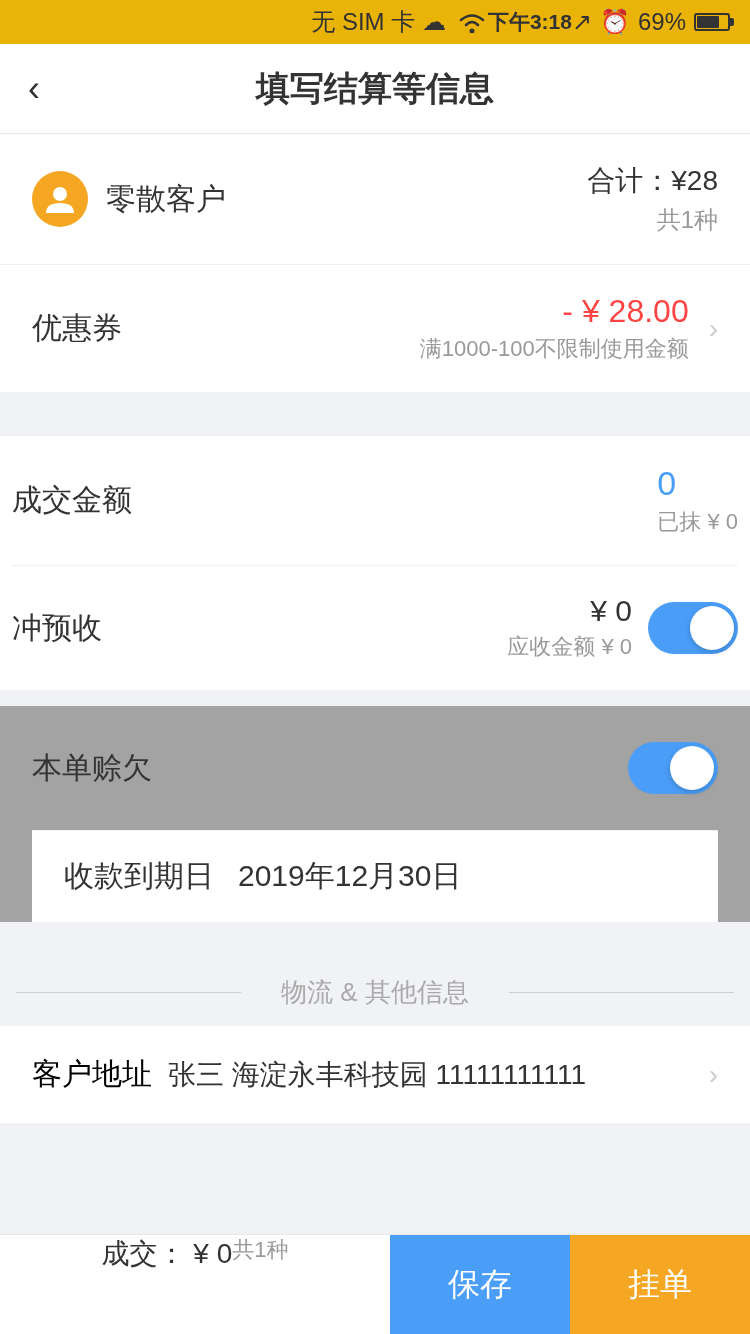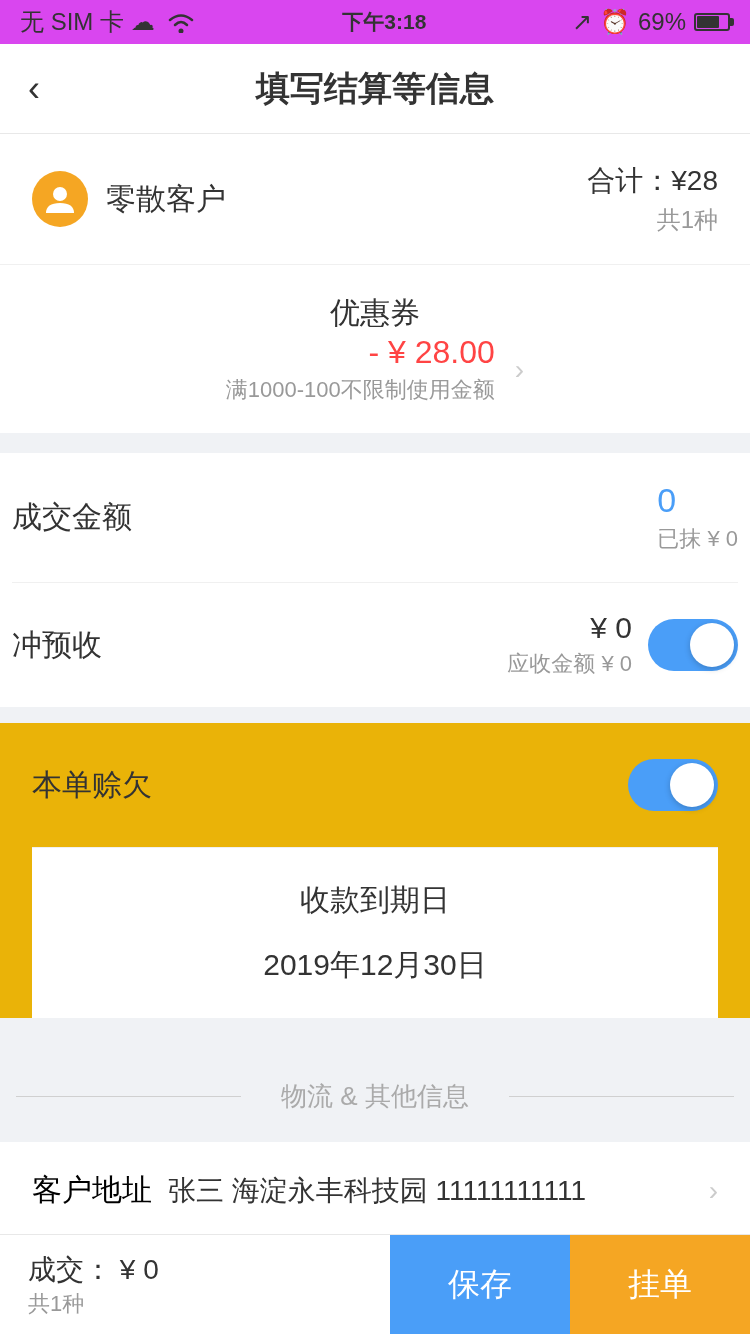--- a/index.html
+++ b/index.html
@@ -11,24 +11,24 @@
       font-family: -apple-system, "PingFang SC", "Helvetica Neue", sans-serif;
       font-size: 28px;
       color: #333;
       position: relative;
     }
 
     
     .status-bar {
       width: 750px;
       height: 44px;
-      background: #d946ef;
-      display: flex;
-      align-items: center;
-      justify-content: space-between;
+      background: #eab308;
+      display: flex;
+      align-items: center;
+      justify-content: flex-end;
       padding: 0 20px;
       font-size: 24px;
       font-weight: 500;
     }
     .status-left { display: flex; align-items: center; gap: 10px; }
     .status-center { font-size: 21px; font-weight: 600; }
     .status-right { display: flex; align-items: center; gap: 8px; font-size: 24px; }
     .battery-icon {
       display: inline-block;
       width: 36px;
@@ -78,21 +78,21 @@
     }
     .nav-title {
       font-size: 34px;
       font-weight: 600;
       color: #333;
     }
 
     
     .section {
       background: #fff;
-      margin-bottom: 4px;
+      margin-bottom: 28px;
     }
 
     
     .customer-row {
       display: flex;
       align-items: center;
       justify-content: space-between;
       padding: 28px 32px;
       background: #fff;
     }
@@ -118,21 +118,20 @@
 
     
     .coupon-row {
       display: flex;
       align-items: center;
       justify-content: space-between;
       padding: 28px 32px;
       background: #fff;
       border-top: 1px solid #f0f0f0;
       cursor: pointer;
-      flex-direction: column;
     }
     .coupon-label { font-size: 30px; color: #333; }
     .coupon-right { text-align: right; display: flex; align-items: center; gap: 20px; }
     .coupon-amount { font-size: 32px; color: #ff4444; font-weight: 500; }
     .coupon-desc { font-size: 22px; color: #999; margin-top: 4px; }
     .chevron-right { font-size: 28px; color: #ccc; }
 
     
     .divider-section {
       height: 16px;
@@ -197,54 +196,53 @@
       background: #fff;
       border-radius: 50%;
       top: 4px;
       right: 4px;
       box-shadow: 0 2px 6px rgba(0,0,0,0.2);
       transition: right 0.2s;
     }
 
     
     .debt-section {
-      background: #eab308;
+      background: #a3a3a3;
       padding: 0 32px;
-      margin-bottom: 32px;
+      margin-bottom: 24px;
     }
     .debt-row {
       display: flex;
       align-items: center;
       justify-content: space-between;
       padding: 36px 0;
     }
     .debt-label { font-size: 30px; color: #333; }
 
     
     .duedate-row {
       display: flex;
       align-items: center;
-      padding: 32px 32px;
+      padding: 25px 32px;
       background: #fff;
       gap: 24px;
       border-top: 1px solid #f0f0f0;
-      flex-direction: column;
     }
     .duedate-label { font-size: 30px; color: #333; }
     .duedate-value { font-size: 30px; color: #333; }
 
     
     .logistics-divider {
       background: #f0f2f5;
       height: 60px;
       display: flex;
       align-items: center;
       justify-content: center;
       gap: 24px;
-      margin-bottom: 16px;
+      margin-bottom: 4px;
     }
     .logistics-line {
       flex: 1;
       height: 1px;
       background: #d0d0d0;
       margin: 0 16px;
     }
     .logistics-text { font-size: 26px; color: #aaa; white-space: nowrap; }
 
     
@@ -268,21 +266,20 @@
       width: 750px;
       height: 100px;
       background: #fff;
       display: flex;
       align-items: stretch;
       border-top: 1px solid #e8e8e8;
     }
     .bottom-summary {
       flex: 1;
       display: flex;
-      flex-direction: column;
       justify-content: center;
       padding: 0 28px;
     }
     .bottom-deal { font-size: 28px; color: #333; }
     .bottom-count { font-size: 22px; color: #999; }
     .bottom-btn {
       width: 180px;
       display: flex;
       align-items: center;
       justify-content: center;

